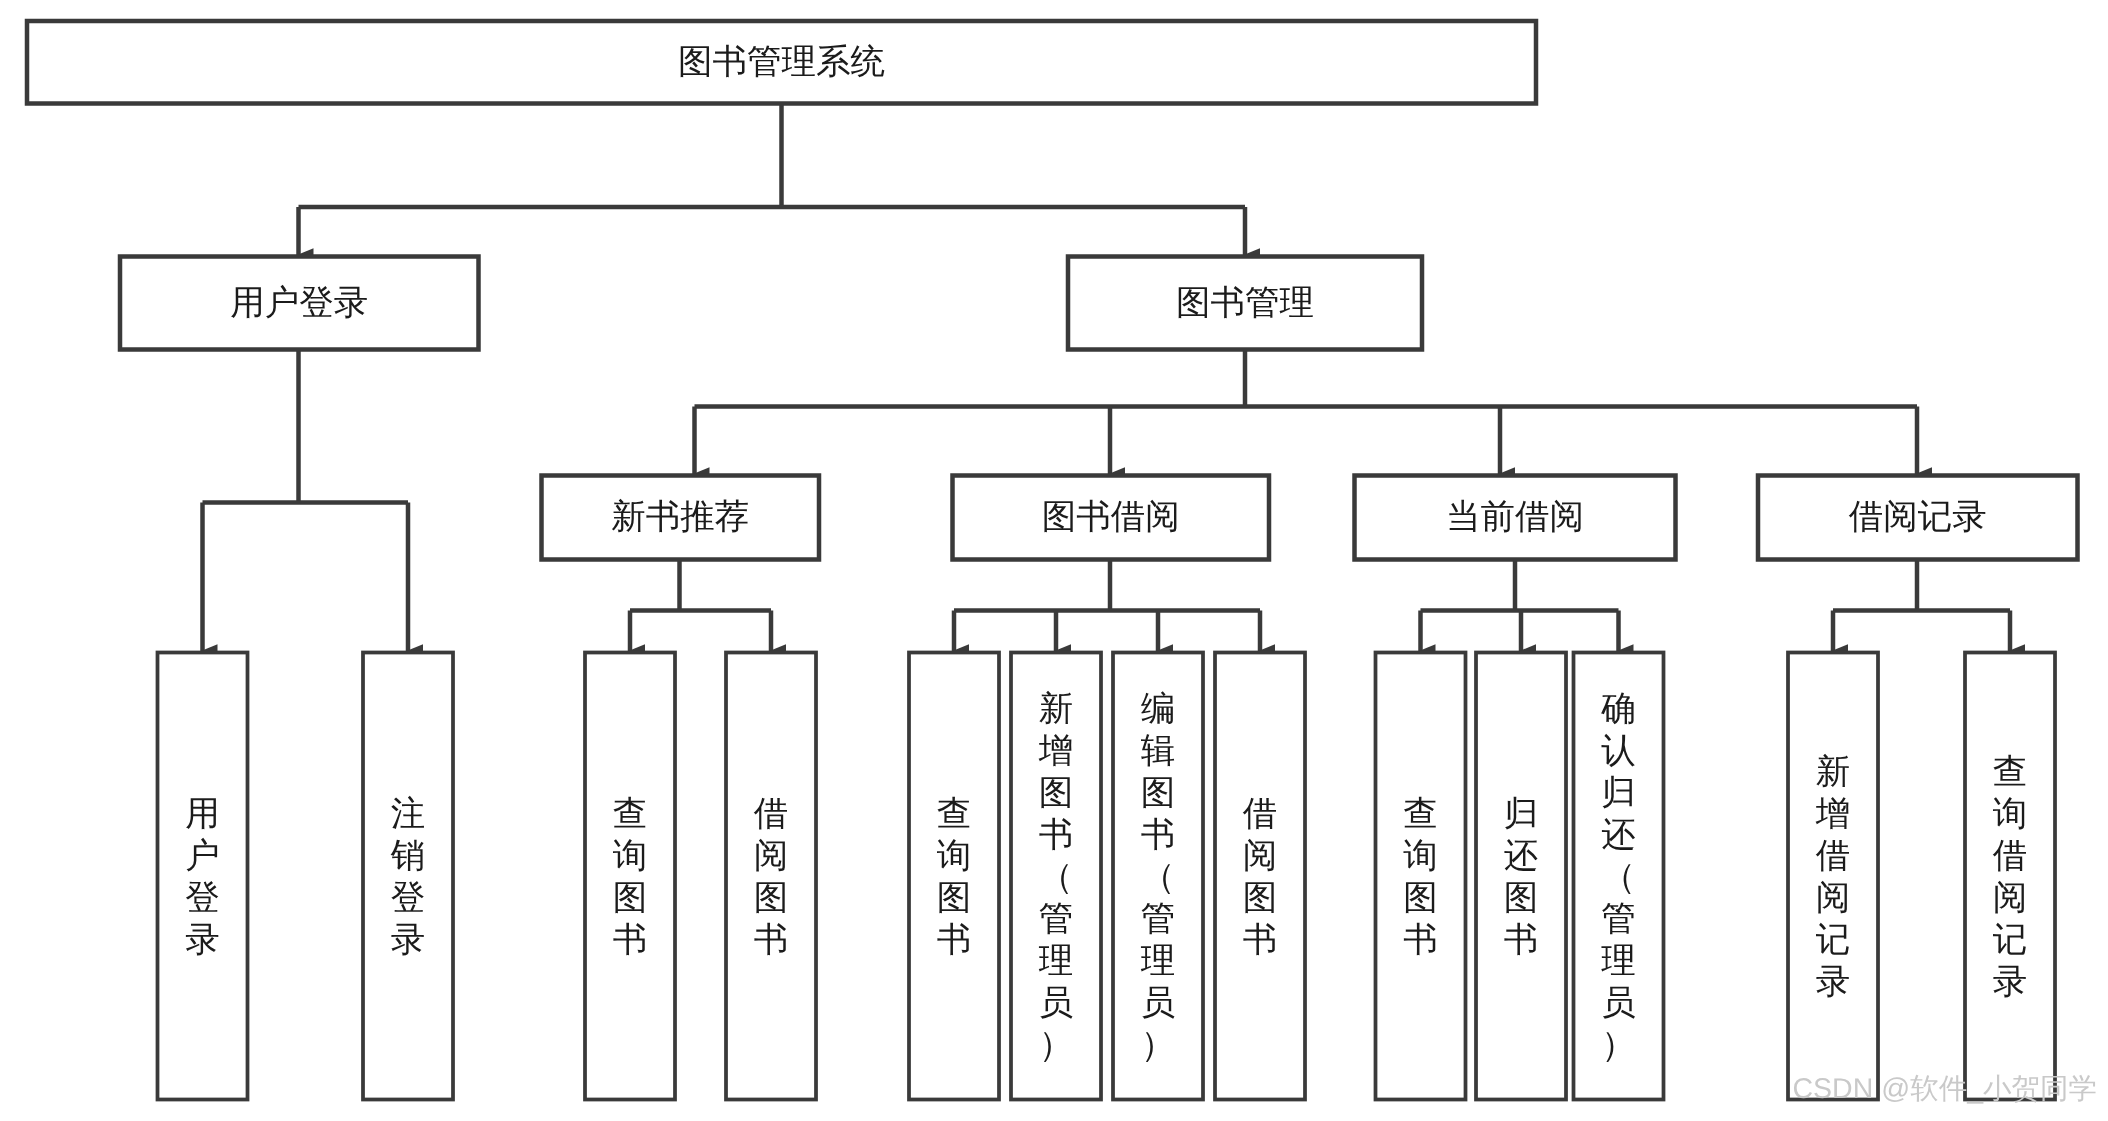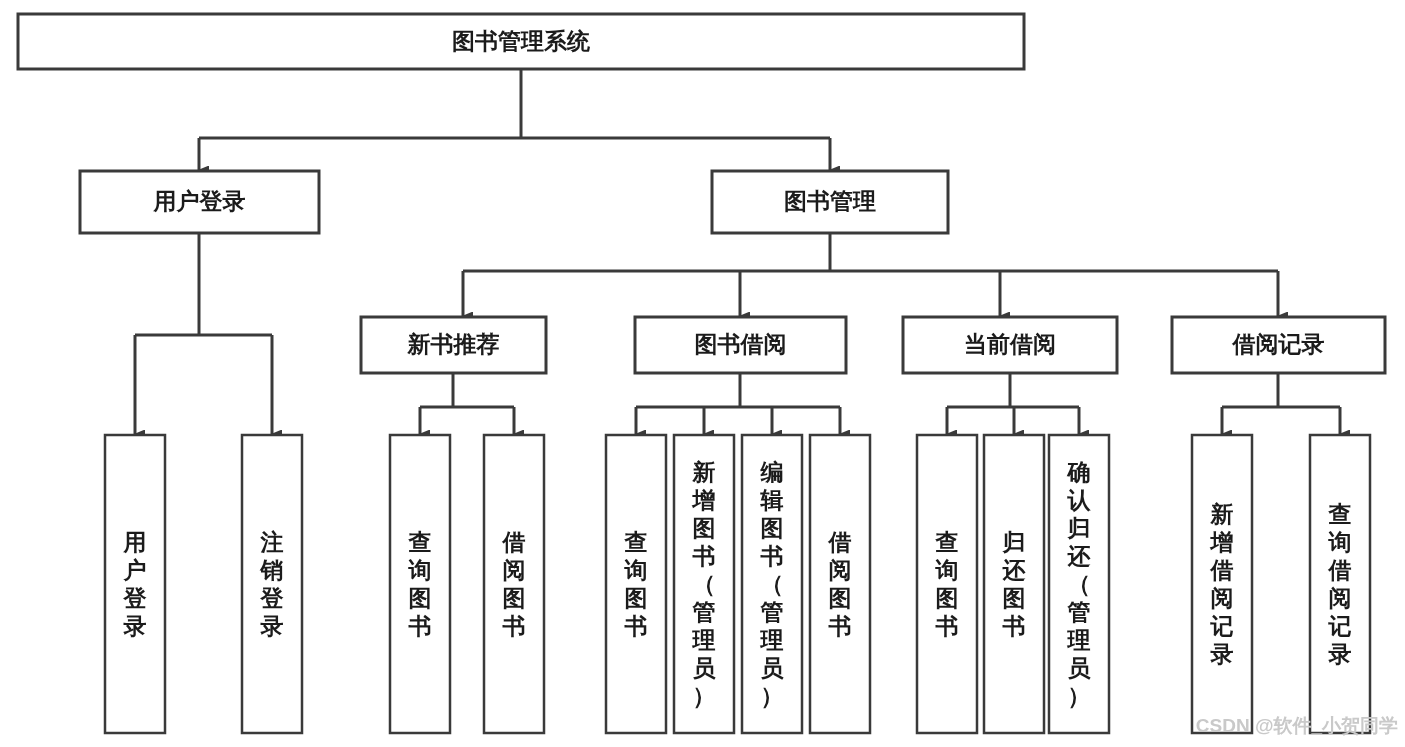--- a/index.html
+++ b/index.html
@@ -12,21 +12,20 @@
     width: 1405px;
     height: 747px;
     overflow: hidden;
     font-family: "Liberation Sans", "DejaVu Sans", sans-serif;
   }
   #diagram-root {
     position: relative;
     width: 1405px;
     height: 747px;
     background: #ffffff;
-    font-weight: bold;
   }
   svg#flowchart {
     display: block;
     width: 1405px;
     height: 747px;
   }
   .node-rect {
     fill: #ffffff;
     stroke: #3a3a3a;
     stroke-width: 3;

